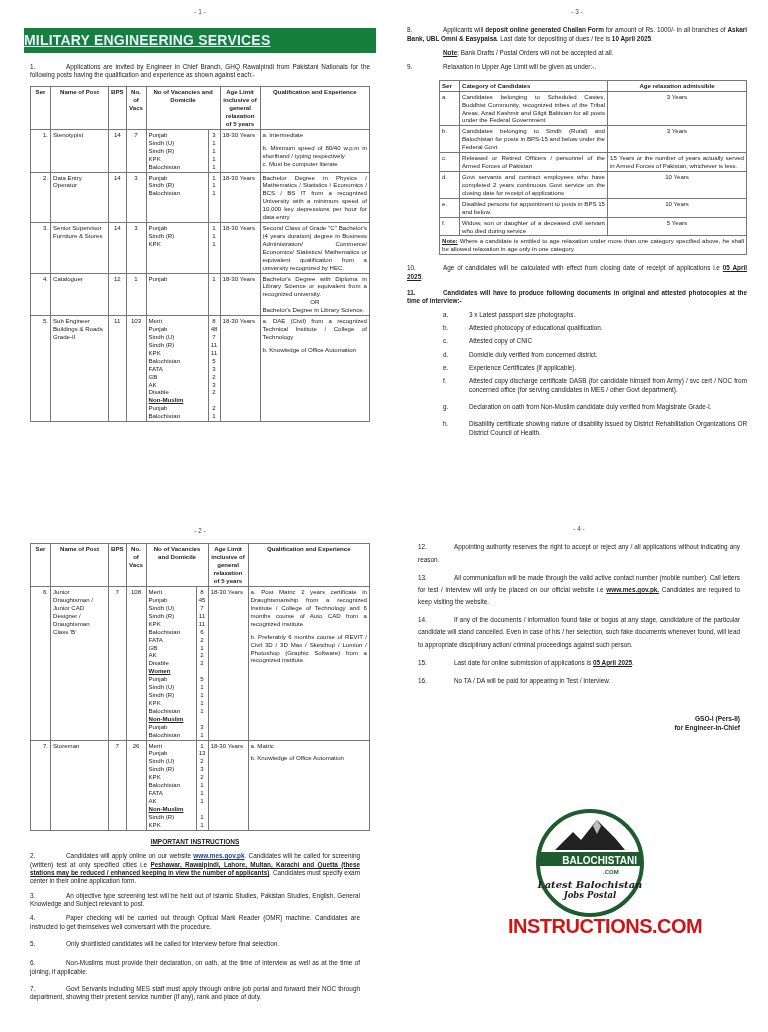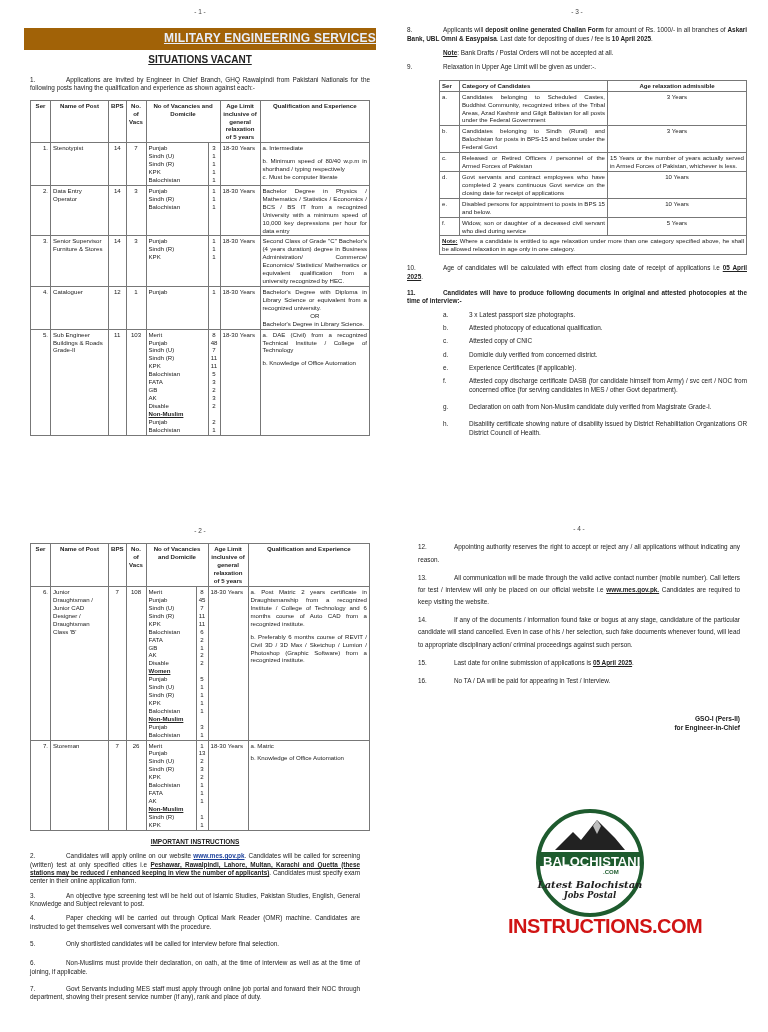--- a/index.html
+++ b/index.html
@@ -1,21 +1,21 @@
 <!DOCTYPE html>
 <html><head>
 <meta charset="utf-8">
 <style>
   html, body { margin:0; padding:0; background:#fff; }
   body { width:768px; height:1032px; position:relative; overflow:hidden;
          font-family:"Liberation Sans", sans-serif; color:#222; font-size:6.4px; line-height:1.3; }
   .page { position:absolute; }
   .pnum { text-align:center; font-size:6.5px; color:#444; }
-  .banner { background:#a16207; color:#e8eefa; text-align:right; font-weight:bold;
-            font-size:12px; text-decoration:underline; padding:3px 0; letter-spacing:0.2px; }
+  .banner { background:#15803d; color:#e8eefa; text-align:left; font-weight:bold;
+            font-size:14px; text-decoration:underline; padding:3px 0; letter-spacing:0.2px; }
   .subtitle { text-align:center; font-weight:bold; font-size:10px; text-decoration:underline; margin-top:3px; }
   p { margin:0; text-align:justify; }
   .para { margin-top:6px; }
   .num { display:inline-block; width:36px; }
   table { border-collapse:collapse; width:100%; }
   td, th { border:1px solid #777; vertical-align:top; padding:1px 2px; font-size:6.1px; }
   th { font-weight:bold; text-align:center; }
   .c { text-align:center; }
   .r { text-align:right; }
   .ul { text-decoration:underline; font-weight:bold; }
@@ -27,21 +27,20 @@
   .sig { text-align:right; font-weight:bold; font-size:6.6px; }
   .logo { position:absolute; left:535px; top:808px; width:110px; height:110px; }
   .logo-text { position:absolute; left:508px; top:913px; color:#d01414; font-weight:bold; font-size:20px; letter-spacing:-0.5px; }
 </style>
 </head>
 <body>
 
 <div class="page" style="left:30px; top:8px; width:340px;">
   <div class="pnum">- 1 -</div>
   <div class="banner" style="margin-top:12px; margin-left:-6px; margin-right:-6px;">MILITARY ENGINEERING SERVICES</div>
-  <div class="subtitle">SITUATIONS VACANT</div>
   <p class="para" style="margin-top:10px;">
     <span class="num">1.</span><span>Applications are invited by Engineer in Chief Branch, GHQ Rawalpindi from Pakistani Nationals for the following posts having the qualification and experience as shown against each:-</span>
   </p>
   <table style="margin-top:7px;" id="t1">
     <colgroup>
         <col style="width:20px">
         <col style="width:58px">
         <col style="width:16px">
         <col style="width:20px">
         <col style="width:62px">
@@ -428,18 +427,18 @@
   <div class="sig" style="line-height:1.3;">for Engineer-in-Chief</div>
 </div>
 
 <div class="logo">
   <svg width="110" height="110" viewBox="0 0 110 110">
     <circle cx="55" cy="55" r="52" fill="#fff" stroke="#1e5b2e" stroke-width="4"></circle>
     <polygon points="20,42 38,24 46,32 62,12 80,30 90,42" fill="#222"></polygon>
     <polygon points="58,18 62,12 66,18 62,26" fill="#fff" opacity="0.7"></polygon>
     <rect x="5" y="44" width="100" height="14" fill="#1e5b2e"></rect>
   </svg>
-  <div style="position:absolute; left:8px; top:46px; width:94px; color:#fff; font-weight:bold; font-size:13px; text-align:left;">BALOCHISTANI</div>
+  <div style="position:absolute; left:8px; top:46px; width:94px; color:#fff; font-weight:bold; font-size:10px; text-align:right;">BALOCHISTANI</div>
   <div style="position:absolute; left:68px; top:61px; color:#1e5b2e; font-weight:bold; font-size:6px;">.COM</div>
   <div style="position:absolute; left:0; top:70px; width:110px; text-align:center; font-style:italic; font-weight:bold; font-size:10px; color:#222; font-family:'DejaVu Serif', serif;">Latest Balochistan</div>
   <div style="position:absolute; left:0; top:82px; width:110px; text-align:center; font-style:italic; font-weight:bold; font-size:8.5px; color:#222; font-family:'DejaVu Serif', serif;">Jobs Postal</div>
 </div>
 <div class="logo-text">INSTRUCTIONS.COM</div>
 
 </body></html>

